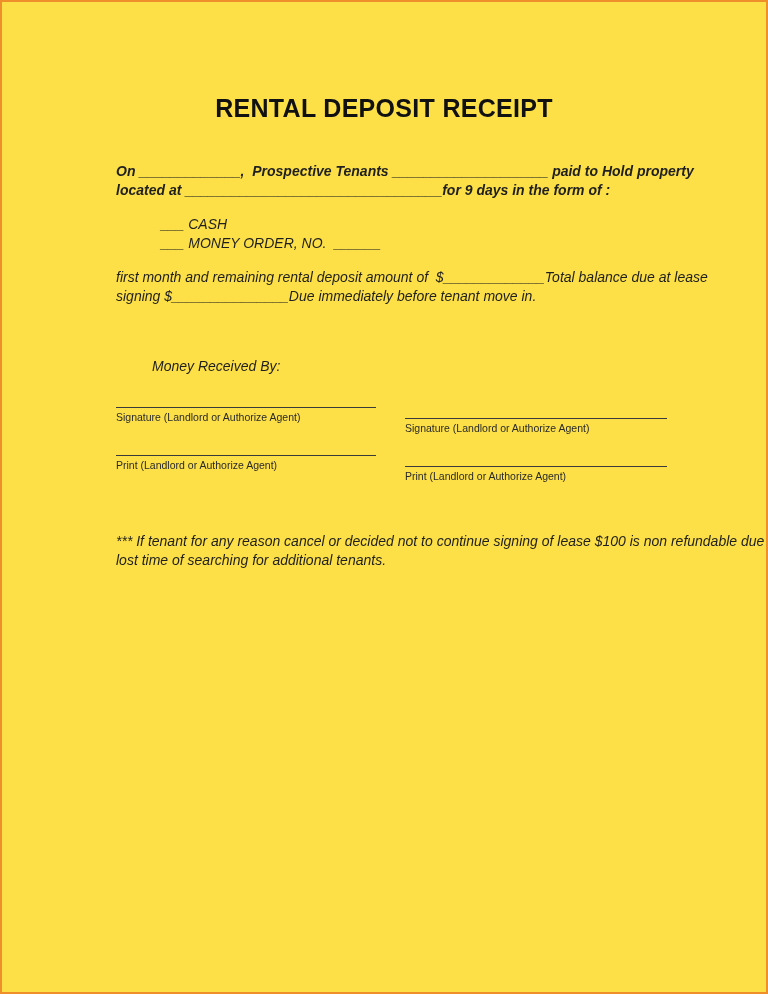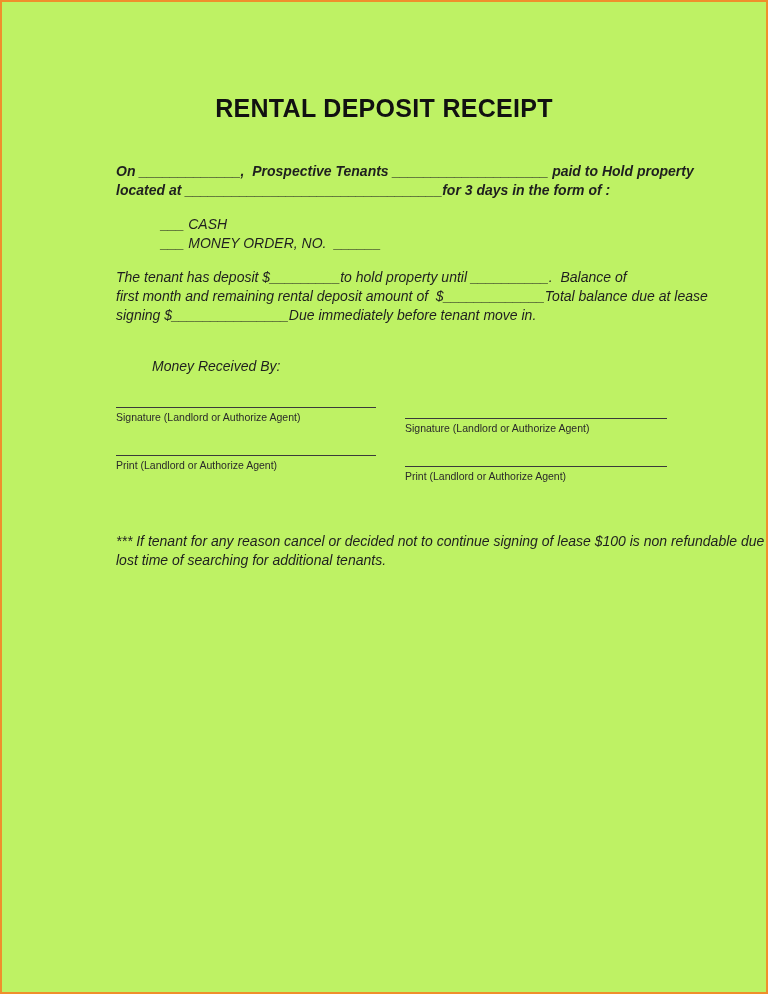--- a/index.html
+++ b/index.html
@@ -68,36 +68,35 @@
   }
   .sig-left-signature { top: 405px; left: 114px; width: 260px; }
   .sig-right-signature { top: 416px; left: 403px; width: 262px; }
   .sig-left-print { top: 453px; left: 114px; width: 260px; }
   .sig-right-print { top: 464px; left: 403px; width: 262px; }
   .footnote { position: absolute; top: 530px; left: 114px; }
 </style>
 </head>
 <body>
 
-<div class="page" style="border-color: rgb(239, 143, 44); background: #bef264; color: rgb(31, 31, 31);">
+<div class="page" style="border-color: rgb(239, 143, 44); background: #fde047; color: rgb(31, 31, 31);">
 
   <div class="doc-title">RENTAL DEPOSIT RECEIPT</div>
 
   <div class="para1">
     <div class="doc-line">On _____________,  Prospective Tenants ____________________ paid to Hold property</div>
-    <div class="doc-line">located at _________________________________for 3 days in the form of :</div>
+    <div class="doc-line">located at _________________________________for 9 days in the form of :</div>
   </div>
 
   <div class="checklist">
     <div class="doc-line">___ CASH</div>
     <div class="doc-line">___ MONEY ORDER, NO.  ______</div>
   </div>
 
   <div class="para2">
-    <div class="doc-line">The tenant has deposit $_________to hold property until __________.  Balance of</div>
     <div class="doc-line">first month and remaining rental deposit amount of  $_____________Total balance due at lease</div>
     <div class="doc-line">signing $_______________Due immediately before tenant move in.</div>
   </div>
 
   <div class="money-received">Money Received By:</div>
 
   <div class="sig-block sig-left-signature">
     <div class="sig-rule"></div>
     <div class="sig-label">Signature (Landlord or Authorize Agent)</div>
   </div>

